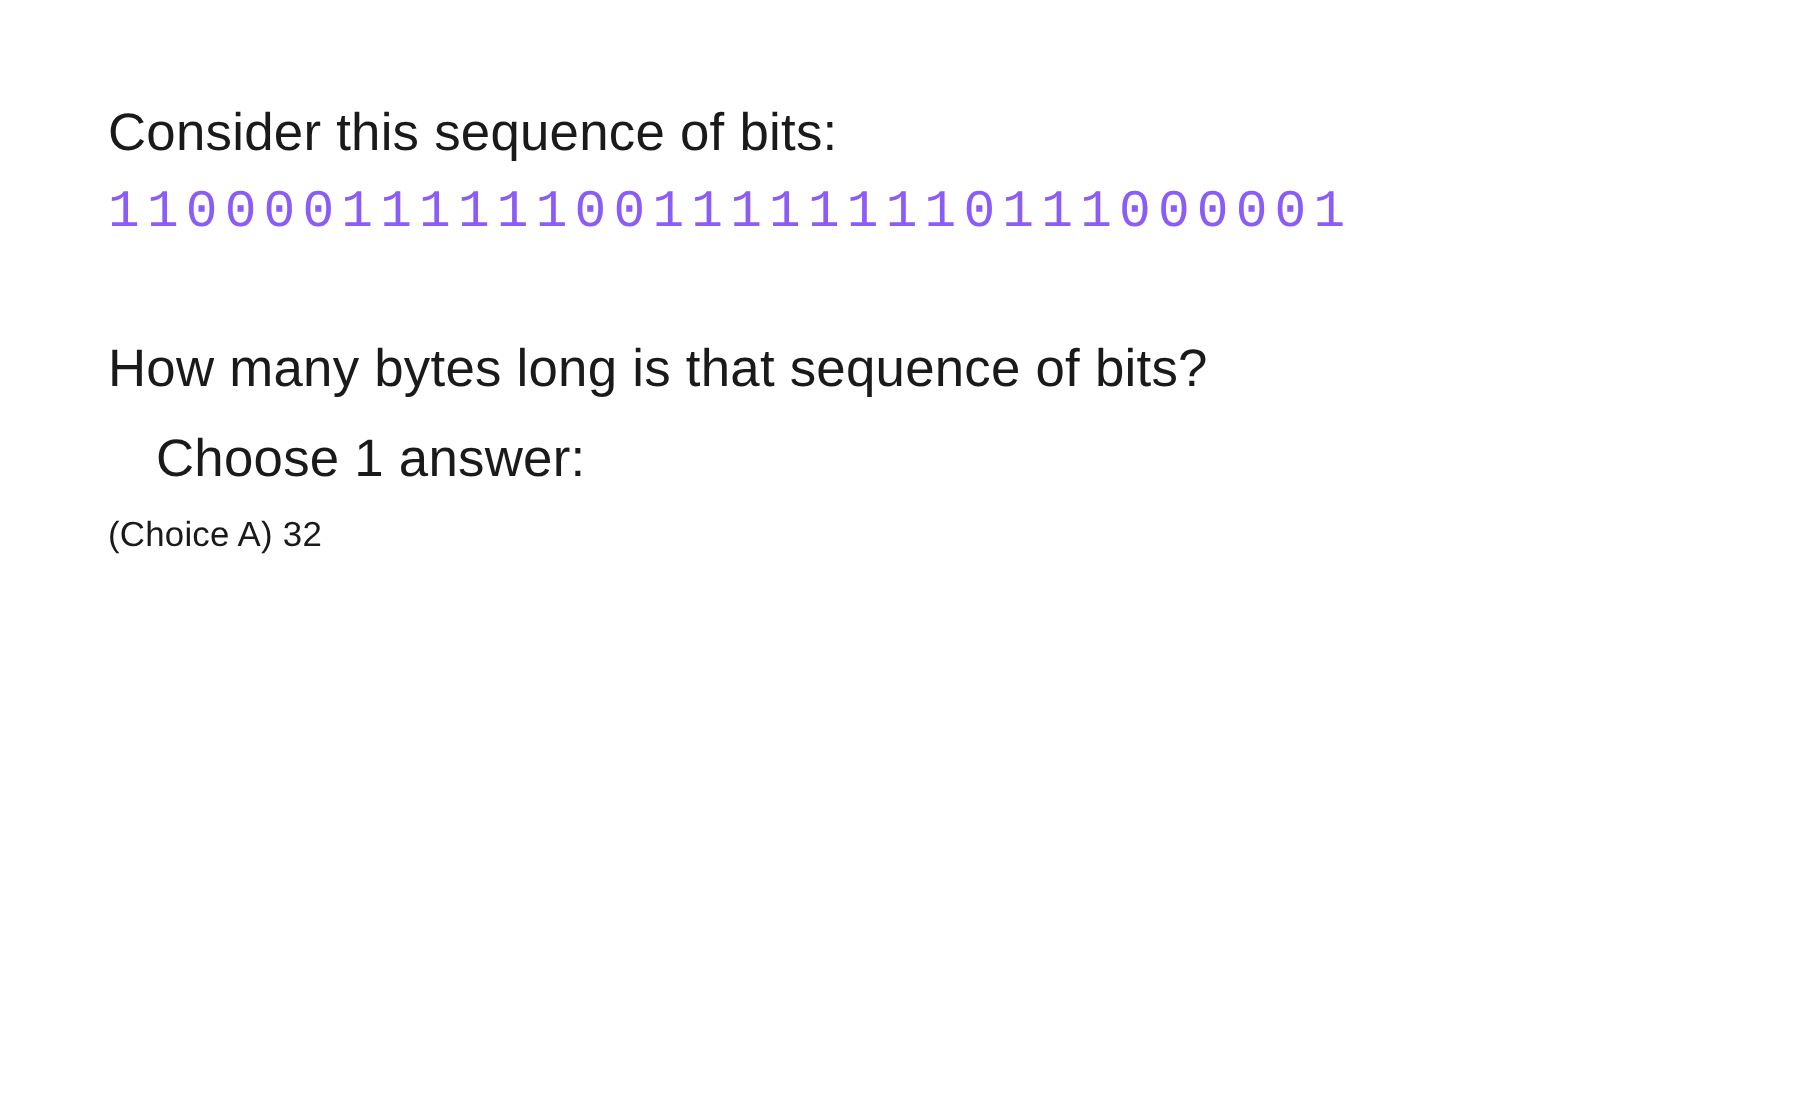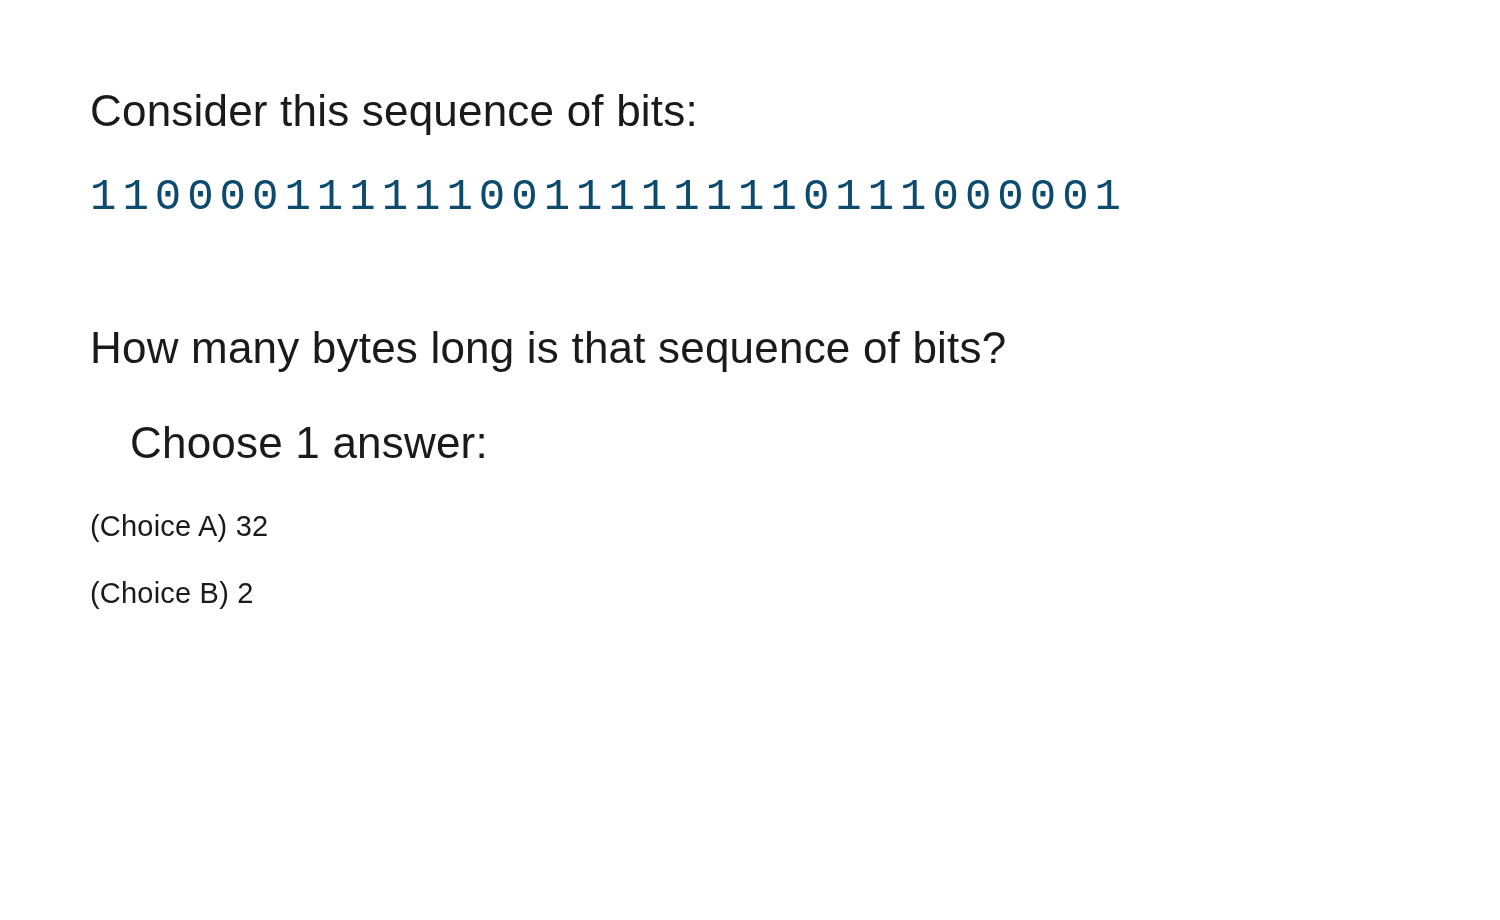--- a/index.html
+++ b/index.html
@@ -11,35 +11,34 @@
       width: 1500px;
       height: 920px;
       background: #ffffff;
       font-family: -apple-system, BlinkMacSystemFont, "Segoe UI", Helvetica, Arial, sans-serif;
       color: #1a1a1a;
       padding: 82px 90px;
     }
     .question-container {
       display: flex;
       flex-direction: column;
-      gap: 20px;
     }
     .prompt-line {
       font-size: 44px;
       line-height: 1.3;
       margin-bottom: 10px;
       letter-spacing: 0.2px;
     }
     .bit-sequence {
       font-family: "Courier New", Courier, monospace;
       font-size: 44px;
       letter-spacing: 6px;
       line-height: 1.3;
       margin-bottom: 68px;
-      color: #0c4a6e;
+      color: #8b5cf6;
     }
     .question-line {
       font-size: 44px;
       line-height: 1.55;
       letter-spacing: 0.2px;
       margin-bottom: 6px;
     }
     .choose-line {
       font-size: 44px;
       line-height: 1.55;
@@ -58,17 +57,13 @@
 
 <div class="question-container">
   <div class="prompt-line">Consider this sequence of bits:</div>
   <div class="bit-sequence">11000011111100111111110111000001</div>
   <div class="question-line">How many bytes long is that sequence of bits?</div>
   <div class="choose-line">Choose 1 answer:</div>
   <div class="choice">
     <span>(Choice A)</span>
     <span>32</span>
   </div>
-  <div class="choice">
-    <span>(Choice B)</span>
-    <span>2</span>
-  </div>
 </div>
 
 </body></html>

